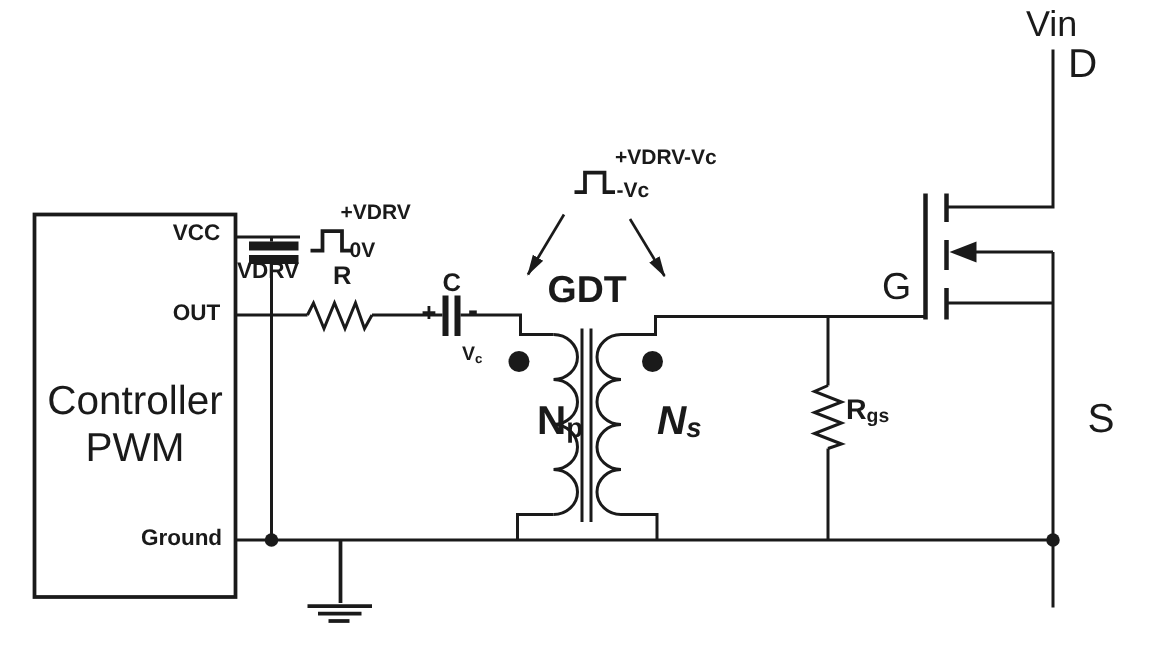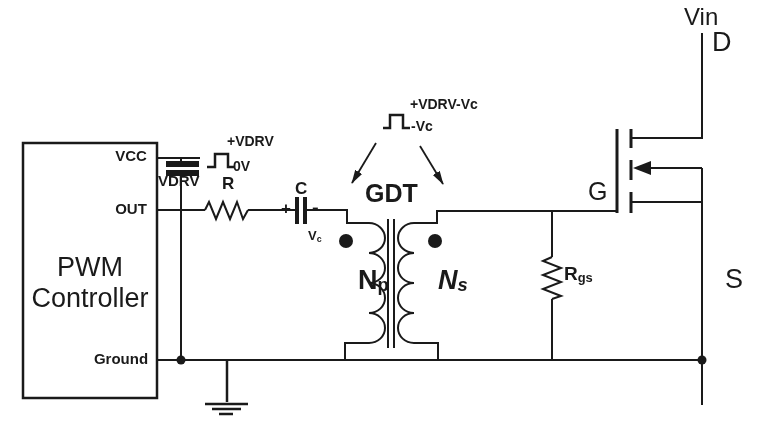--- a/index.html
+++ b/index.html
@@ -110,22 +110,22 @@
       <polyline points="383,128 390,128 390,115 403,115 403,128 410,128"></polyline>
     </g>
 
     <g stroke="#1a1a1a" stroke-width="1.8" fill="none">
       <path d="M376,143 L352,183" marker-end="url(#ah)"></path>
       <path d="M420,146 L443,184" marker-end="url(#ah)"></path>
     </g>
   </svg>
 
   <div class="pwm-title">
+    <div>Controller</div>
     <div>PWM</div>
-    <div>Controller</div>
   </div>
 
   <div class="lbl pin" style="left:108px;top:148px;width:46px;">VCC</div>
   <div class="lbl pin" style="left:108px;top:201px;width:46px;">OUT</div>
   <div class="lbl pin" style="left:88px;top:351px;width:66px;">Ground</div>
 
   <div class="lbl b" style="left:158px;top:141px;font-size:15px;margin-top:32px;">VDRV</div>
 
   <div class="lbl b" style="left:227px;top:134px;font-size:14px;">+VDRV</div>
   <div class="lbl b" style="left:233px;top:159px;font-size:14px;">0V</div>

